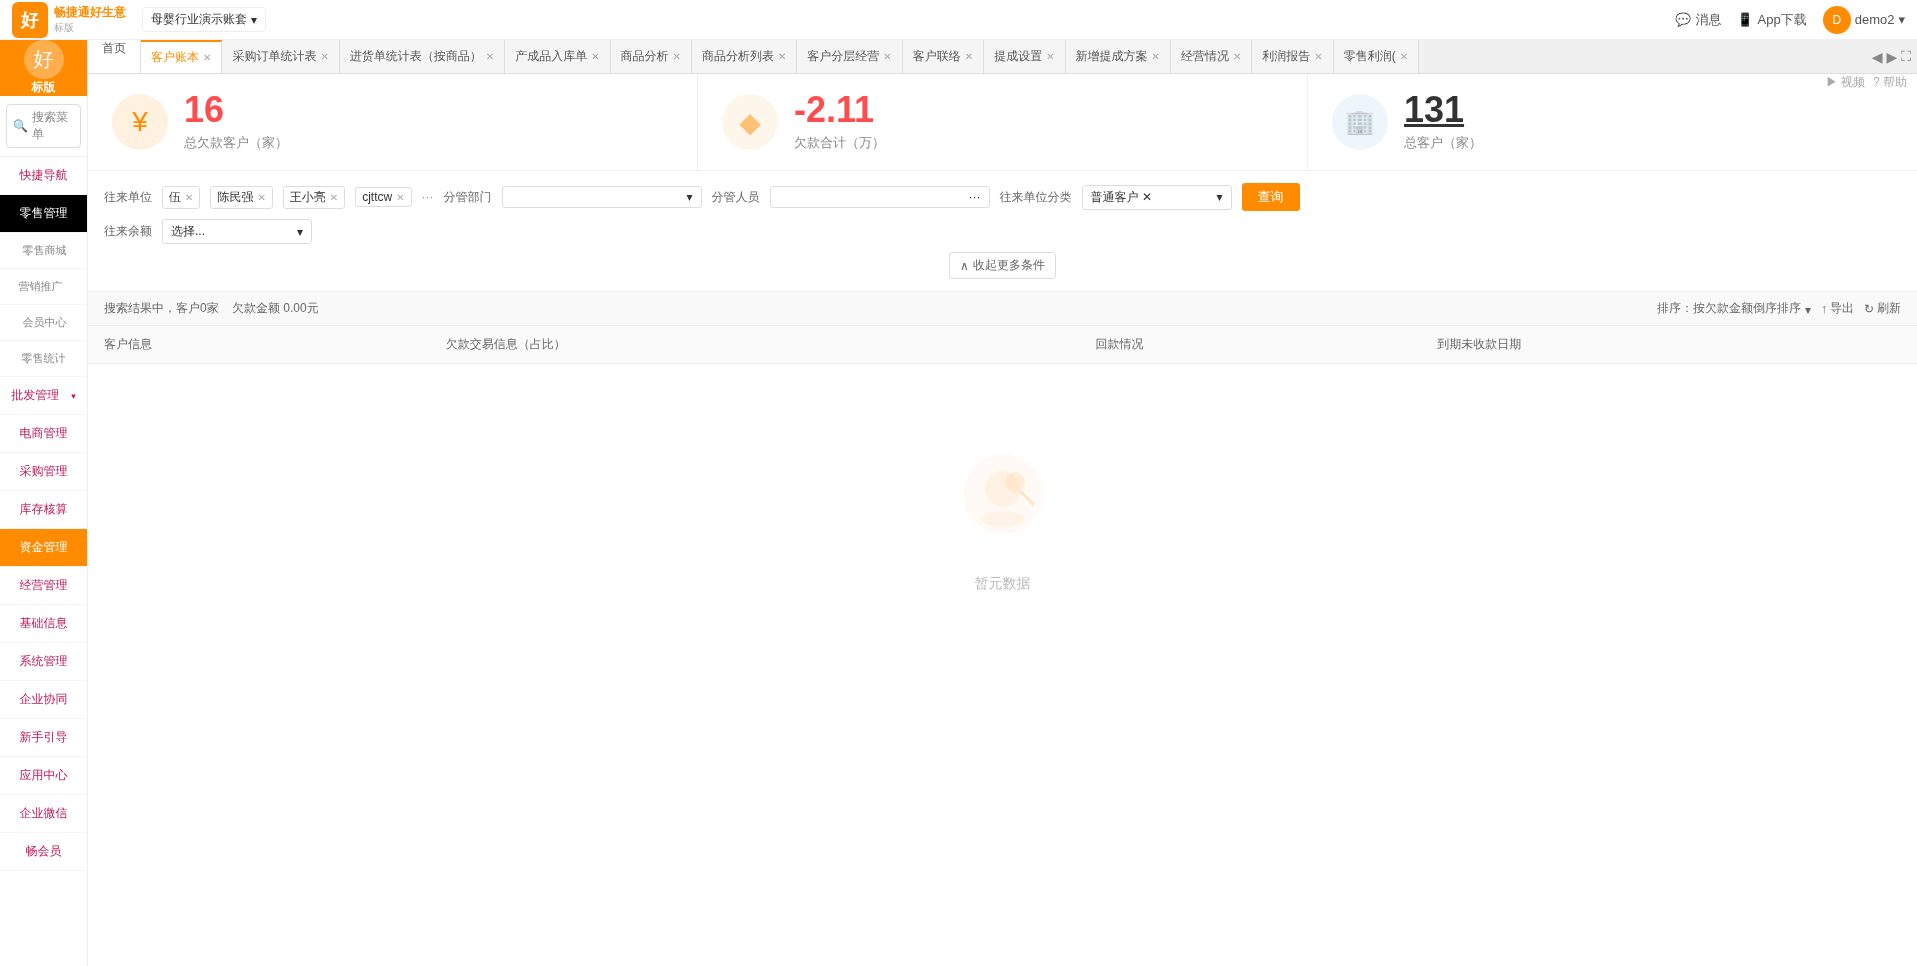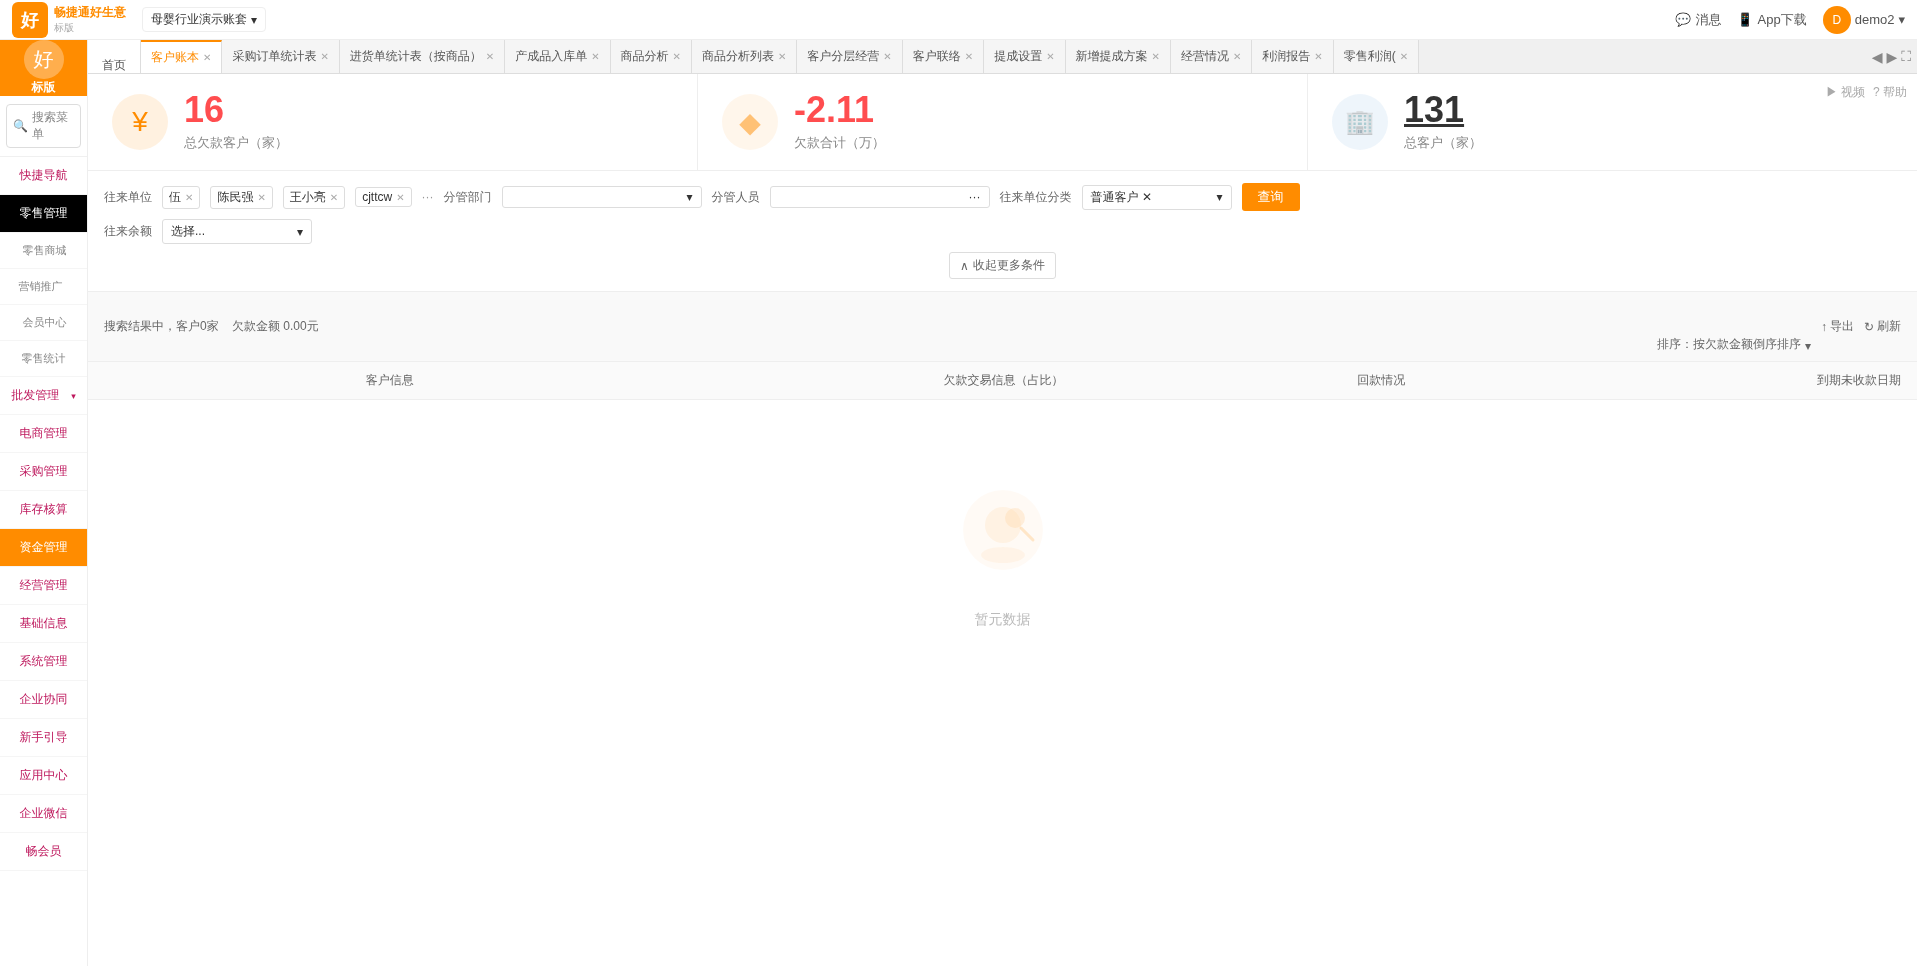--- a/index.html
+++ b/index.html
@@ -21,60 +21,60 @@
     .sidebar-nav-item.has-sub { display: flex; align-items: center; justify-content: center; gap: 12px; }
 
     
     .content-area { flex: 1; display: flex; flex-direction: column; overflow: hidden; }
 
     
     .tab-bar { display: flex; align-items: center; background: #f0f0f0; height: 34px; flex-shrink: 0; border-bottom: 1px solid #ddd; overflow: hidden; }
     .tab-item { display: flex; align-items: center; padding: 0 10px; height: 34px; font-size: 12px; cursor: pointer; white-space: nowrap; border-right: 1px solid #ddd; color: #555; background: #f5f5f5; }
     .tab-item.active { background: #fff; color: #ff8c00; border-top: 2px solid #ff8c00; }
     .tab-item .tab-close { margin-left: 4px; color: #aaa; font-size: 10px; }
-    .tab-home { background: #fff; padding: 0 14px; font-size: 12px; border-right: 1px solid #ddd; height: 34px; display: flex; align-items: flex-end; color: #555; cursor: pointer; }
+    .tab-home { background: #fff; padding: 0 14px; font-size: 12px; border-right: 1px solid #ddd; height: 34px; display: flex; align-items: flex-start; color: #555; cursor: pointer; }
     .tab-controls { display: flex; align-items: center; margin-left: auto; padding: 0 6px; gap: 4px; }
     .tab-ctrl-btn { background: none; border: none; cursor: pointer; font-size: 14px; color: #888; }
 
     
     .page-content { flex: 1; overflow-y: auto; background: #fff; }
 
     
     .stats-row { display: flex; align-items: stretch; border-bottom: 1px solid #eee; background: #fff; }
     .stat-card { flex: 1; padding: 18px 24px; display: flex; align-items: center; gap: 16px; border-right: 1px solid #eee; position: relative; }
     .stat-card:last-child { border-right: none; }
     .stat-value { font-size: 36px; font-weight: bold; color: #ff4d4f; line-height: 1; }
     .stat-value.black { color: #333; text-decoration: underline; }
     .stat-label { font-size: 13px; color: #888; margin-top: 6px; }
     .stat-text-area { display: flex; flex-direction: column; }
-    .stat-help { position: absolute; top: 10px; right: 10px; display: flex; gap: 8px; font-size: 12px; color: #aaa; }
+    .stat-help { position: absolute; top: 0; right: 10px; display: flex; gap: 8px; font-size: 12px; color: #aaa; }
     .stat-help span { cursor: pointer; }
 
     
     .filter-bar { padding: 12px 16px; background: #fff; border-bottom: 1px solid #eee; }
     .filter-row { display: flex; align-items: center; gap: 10px; margin-bottom: 8px; flex-wrap: wrap; }
     .filter-label { font-size: 12px; color: #666; white-space: nowrap; }
     .filter-tag { display: inline-flex; align-items: center; background: #fff; border: 1px solid #ddd; border-radius: 3px; padding: 2px 6px; font-size: 12px; color: #333; gap: 4px; }
     .filter-tag .remove { cursor: pointer; color: #aaa; font-size: 10px; }
     .filter-more { color: #999; font-size: 12px; cursor: pointer; }
     .filter-select { display: inline-flex; align-items: center; border: 1px solid #ddd; border-radius: 3px; padding: 3px 8px; font-size: 12px; color: #333; background: #fff; cursor: pointer; min-width: 150px; justify-content: space-between; }
     .filter-select-wide { min-width: 200px; }
     .filter-person { display: inline-flex; align-items: center; border: 1px solid #ddd; border-radius: 3px; padding: 3px 8px; font-size: 12px; color: #333; background: #fff; cursor: pointer; min-width: 220px; justify-content: space-between; }
     .collapse-btn { display: flex; align-items: center; gap: 4px; color: #666; font-size: 12px; cursor: pointer; padding: 4px 10px; border: 1px solid #ddd; border-radius: 3px; background: #fff; margin: 0 auto; width: fit-content; }
     .search-btn { background: #ff8c00; color: #fff; border: none; border-radius: 3px; padding: 5px 16px; font-size: 13px; cursor: pointer; }
 
     
     .results-bar { display: flex; align-items: center; justify-content: space-between; padding: 8px 16px; background: #f9f9f9; border-bottom: 1px solid #eee; font-size: 12px; color: #666; }
     .results-actions { display: flex; align-items: center; gap: 10px; }
     .action-btn { display: flex; align-items: center; gap: 3px; cursor: pointer; color: #666; font-size: 12px; }
-    .sort-select { display: inline-flex; align-items: flex-end; gap: 4px; cursor: pointer; color: #666; font-size: 12px; margin-top: 36px; }
+    .sort-select { display: inline-flex; align-items: flex-end; gap: 4px; cursor: pointer; color: #666; font-size: 12px; }
 
     
     .data-table { width: 100%; border-collapse: collapse; }
-    .data-table th { text-align: right; padding: 10px 16px; font-size: 12px; color: #666; border-bottom: 1px solid #eee; background: #fafafa; font-weight: normal; }
+    .data-table th { text-align: left; padding: 10px 16px; font-size: 12px; color: #666; border-bottom: 1px solid #eee; background: #fafafa; font-weight: normal; }
 
     
     .empty-state { display: flex; flex-direction: column; align-items: center; justify-content: space-between; padding: 80px 20px; color: #ccc; }
     .empty-icon { font-size: 80px; margin-bottom: 12px; opacity: 0.4; }
     .empty-text { font-size: 14px; color: #bbb; }
 
     
     .top-bar-logo { display: flex; align-items: center; gap: 6px; font-size: 13px; color: #555; }
     .top-bar-center { flex: 1; }
     .top-bar-right { display: flex; align-items: center; gap: 16px; font-size: 13px; color: #555; }

